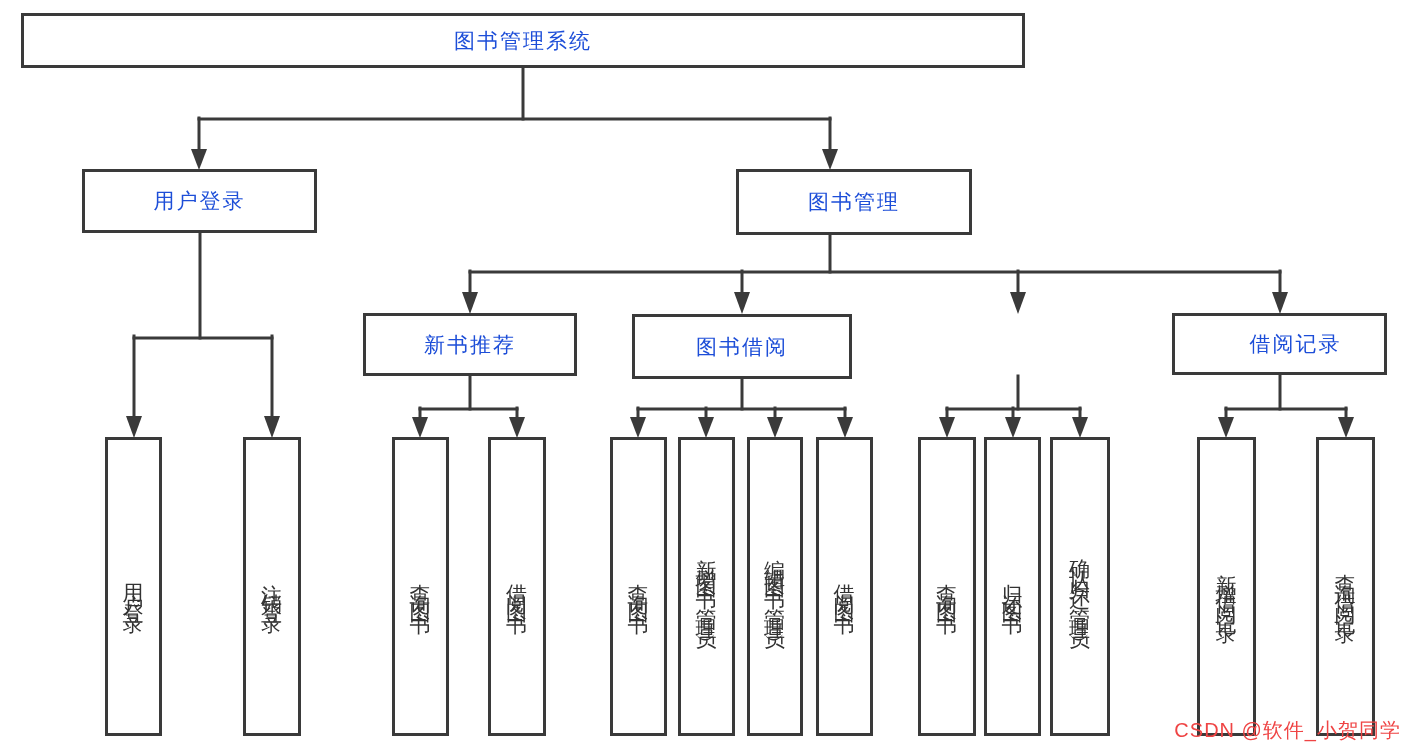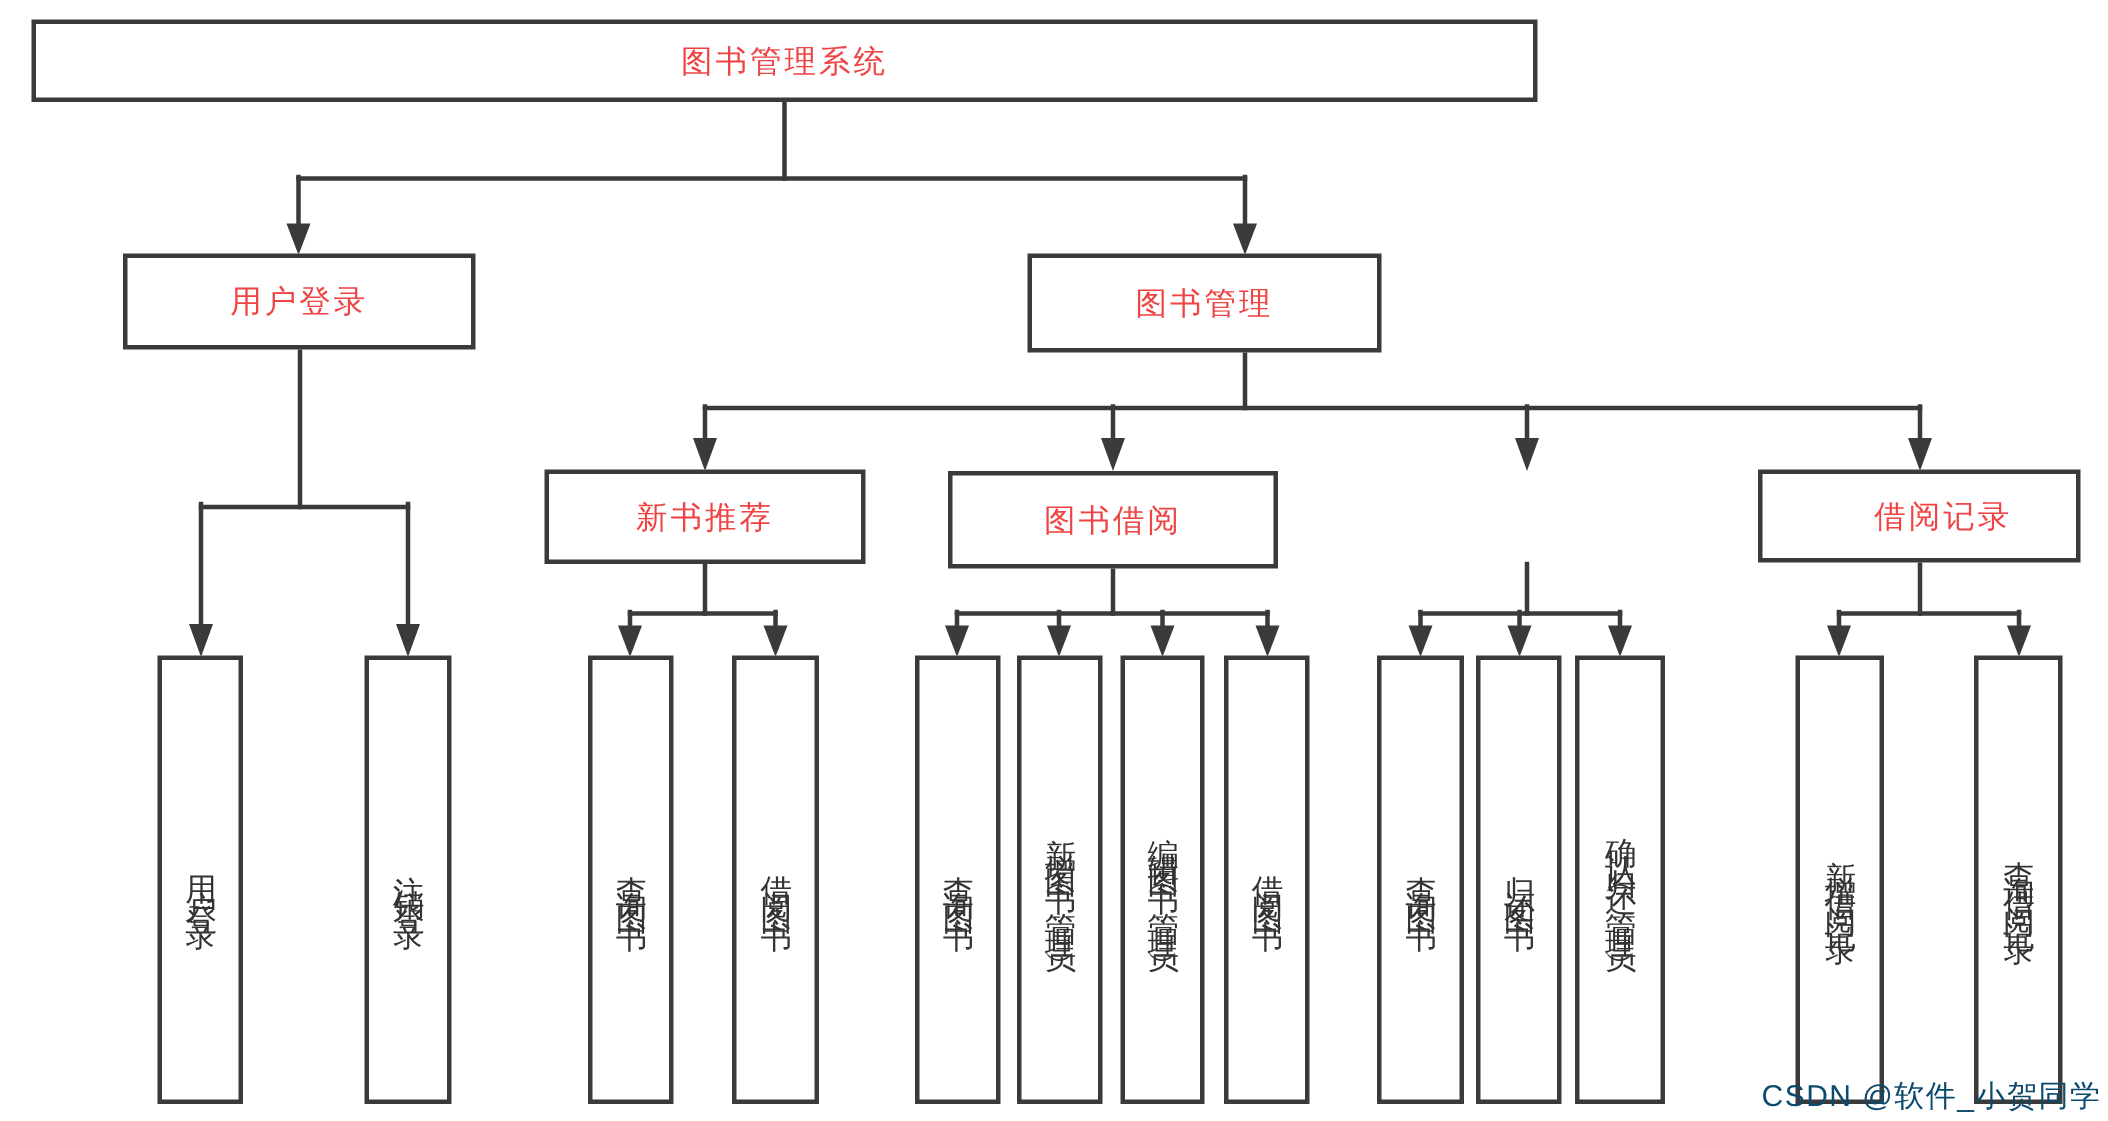--- a/index.html
+++ b/index.html
@@ -18,38 +18,38 @@
     border:3px solid #3a3a3a;
     box-sizing:border-box;
     display:flex;
     align-items:center;
     justify-content:center;
   }
   .hlabel{
     font-size:21px;
     letter-spacing:2px;
     white-space:nowrap;
-    color:#ef4444;
+    color:#1d4ed8;
   }
   .vlabel{
     writing-mode:vertical-rl;
     text-orientation:mixed;
     font-size:21px;
     letter-spacing:10px;
     line-height:1;
     white-space:nowrap;
     color:#333333;
   }
   #watermark{
     position:absolute;
     right:4px;
     bottom:3px;
     font-size:20px;
     letter-spacing:1px;
-    color:#0c4a6e;
+    color:#ef4444;
     z-index:5;
     white-space:nowrap;
   }
 </style>
 </head>
 <body>
 
 <div id="stage">
 
   <svg id="wires" viewBox="0 0 1405 747" xmlns="http://www.w3.org/2000/svg">
@@ -118,21 +118,21 @@
     </g>
   </svg>
 
   <div class="box" style="left:21px;top:13px;width:1004px;height:55px;">
     <span class="hlabel">图书管理系统</span>
   </div>
 
   <div class="box" style="left:82px;top:169px;width:235px;height:64px;">
     <span class="hlabel">用户登录</span>
   </div>
-  <div class="box" style="left:685px;top:169px;width:236px;height:66px;font-family:Liberation Serif, serif;">
+  <div class="box" style="left:736px;top:169px;width:236px;height:66px;font-family:Liberation Serif, serif;">
     <span class="hlabel">图书管理</span>
   </div>
 
   <div class="box" style="left:363px;top:313px;width:214px;height:63px;">
     <span class="hlabel">新书推荐</span>
   </div>
   <div class="box" style="left:632px;top:314px;width:220px;height:65px;">
     <span class="hlabel">图书借阅</span>
   </div>
   <div class="box" style="left:1172px;top:313px;width:215px;height:62px;padding-left:32px;">

